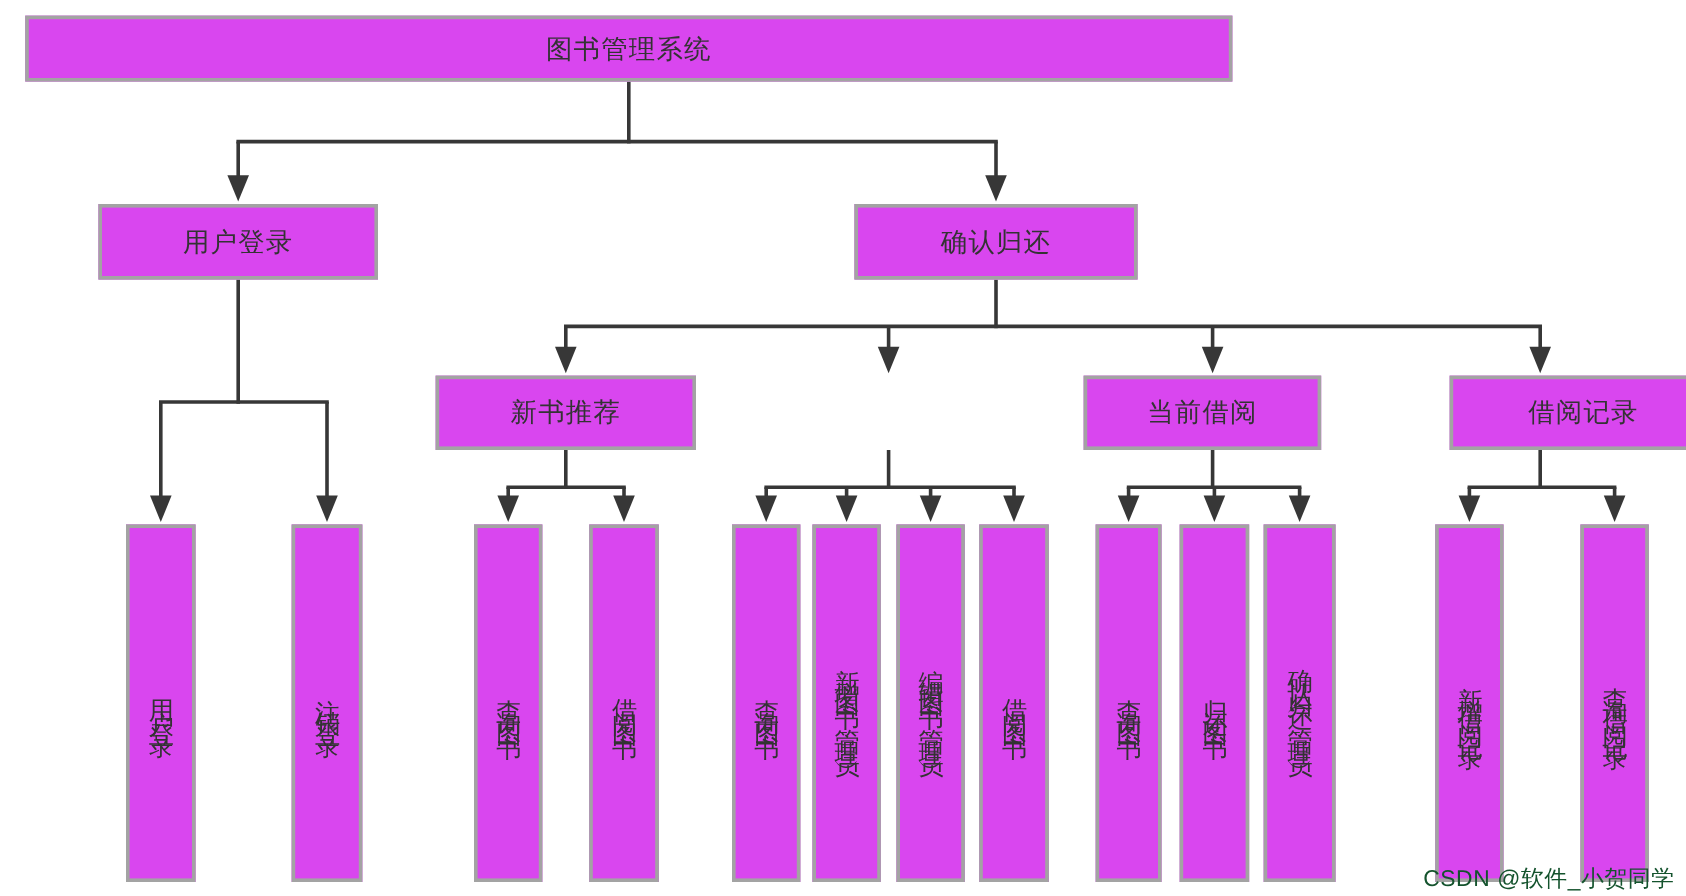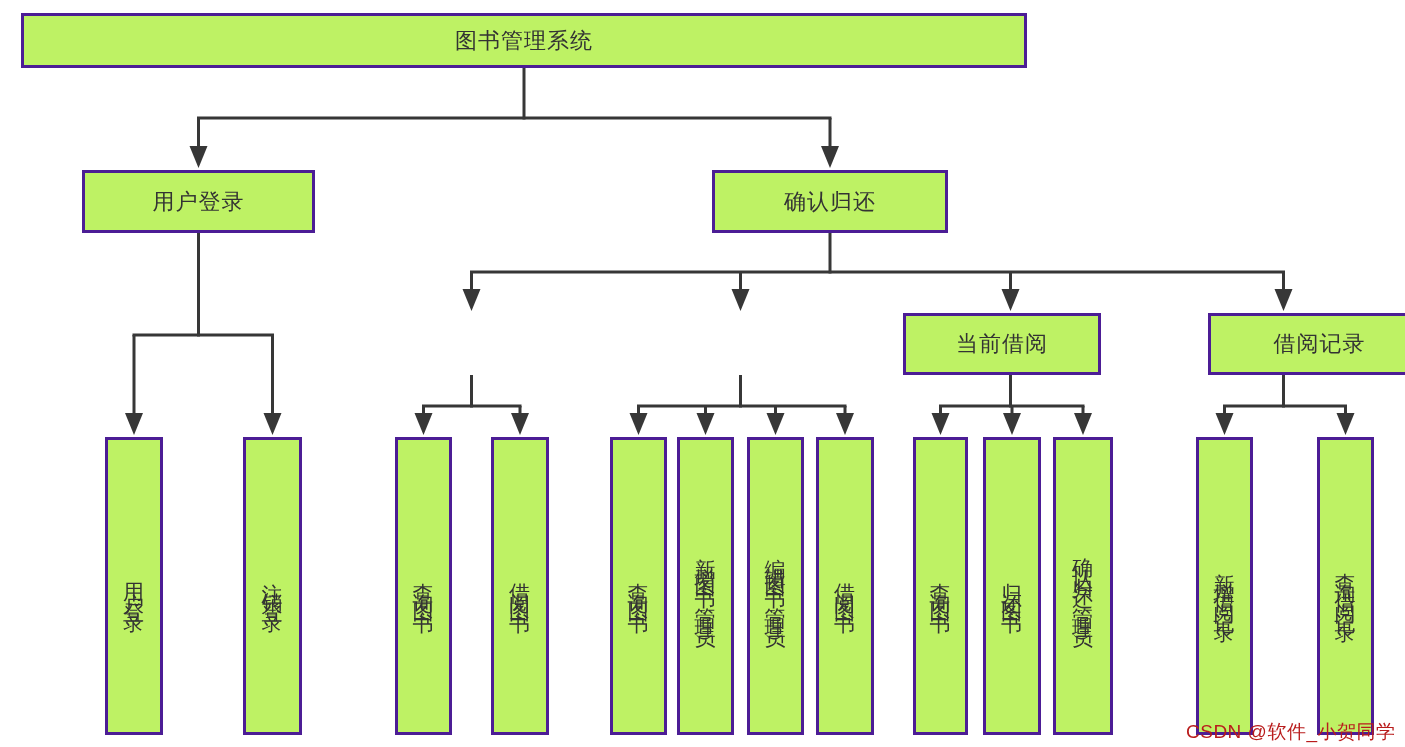--- a/index.html
+++ b/index.html
@@ -18,22 +18,22 @@
   svg.connectors {
     position: absolute;
     left: 0; top: 0;
     width: 1405px;
     height: 747px;
     z-index: 0;
   }
   .node {
     position: absolute;
     box-sizing: border-box;
-    border: 3px solid #4c1d95;
-    background: #bef264;
+    border: 3px solid #a3a3a3;
+    background: #d946ef;
     color: #333333;
     display: flex;
     align-items: center;
     justify-content: center;
     z-index: 1;
   }
   .hbox {
     font-size: 22px;
     letter-spacing: 1px;
     white-space: nowrap;
@@ -43,21 +43,21 @@
     text-orientation: upright;
     font-size: 21px;
     letter-spacing: 10px;
     line-height: 1;
   }
   .watermark {
     position: absolute;
     left: 1186px;
     top: 719px;
     font-size: 19px;
-    color: #b91c1c;
+    color: #14532d;
     letter-spacing: 0.5px;
     white-space: nowrap;
     z-index: 5;
   }
 </style>
 </head>
 <body>
 
 <div class="canvas">
 
@@ -114,20 +114,21 @@
       <polygon points="1215.5,413 1233.5,413 1224.5,435" fill="#373737"></polygon>
       <line x1="1345.5" y1="406" x2="1345.5" y2="423" stroke="#373737" stroke-width="3"></line>
       <polygon points="1336.5,413 1354.5,413 1345.5,435" fill="#373737"></polygon>
     </svg>
 
   <div class="node hbox" style="left:21px; top:13px; width:1006px; height:55px;">图书管理系统</div>
 
   <div class="node hbox" style="left:82px; top:170px; width:233px; height:63px;">用户登录</div>
   <div class="node hbox" style="left:712px; top:170px; width:236px; height:63px;">确认归还</div>
 
+  <div class="node hbox" style="left:363px; top:313px; width:217px; height:62px;">新书推荐</div>
   <div class="node hbox" style="left:903px; top:313px; width:198px; height:62px;">当前借阅</div>
   <div class="node hbox" style="left:1172px; top:313px; width:223px; height:62px;margin-left:36px;">借阅记录</div>
 
   <div class="node vbox" style="left:105px; top:437px; width:58px; height:298px;">用户登录</div>
   <div class="node vbox" style="left:243px; top:437px; width:59px; height:298px;">注销登录</div>
 
   <div class="node vbox" style="left:395px; top:437px; width:57px; height:298px;">查询图书</div>
   <div class="node vbox" style="left:491px; top:437px; width:58px; height:298px;">借阅图书</div>
 
   <div class="node vbox" style="left:610px; top:437px; width:57px; height:298px;">查询图书</div>

